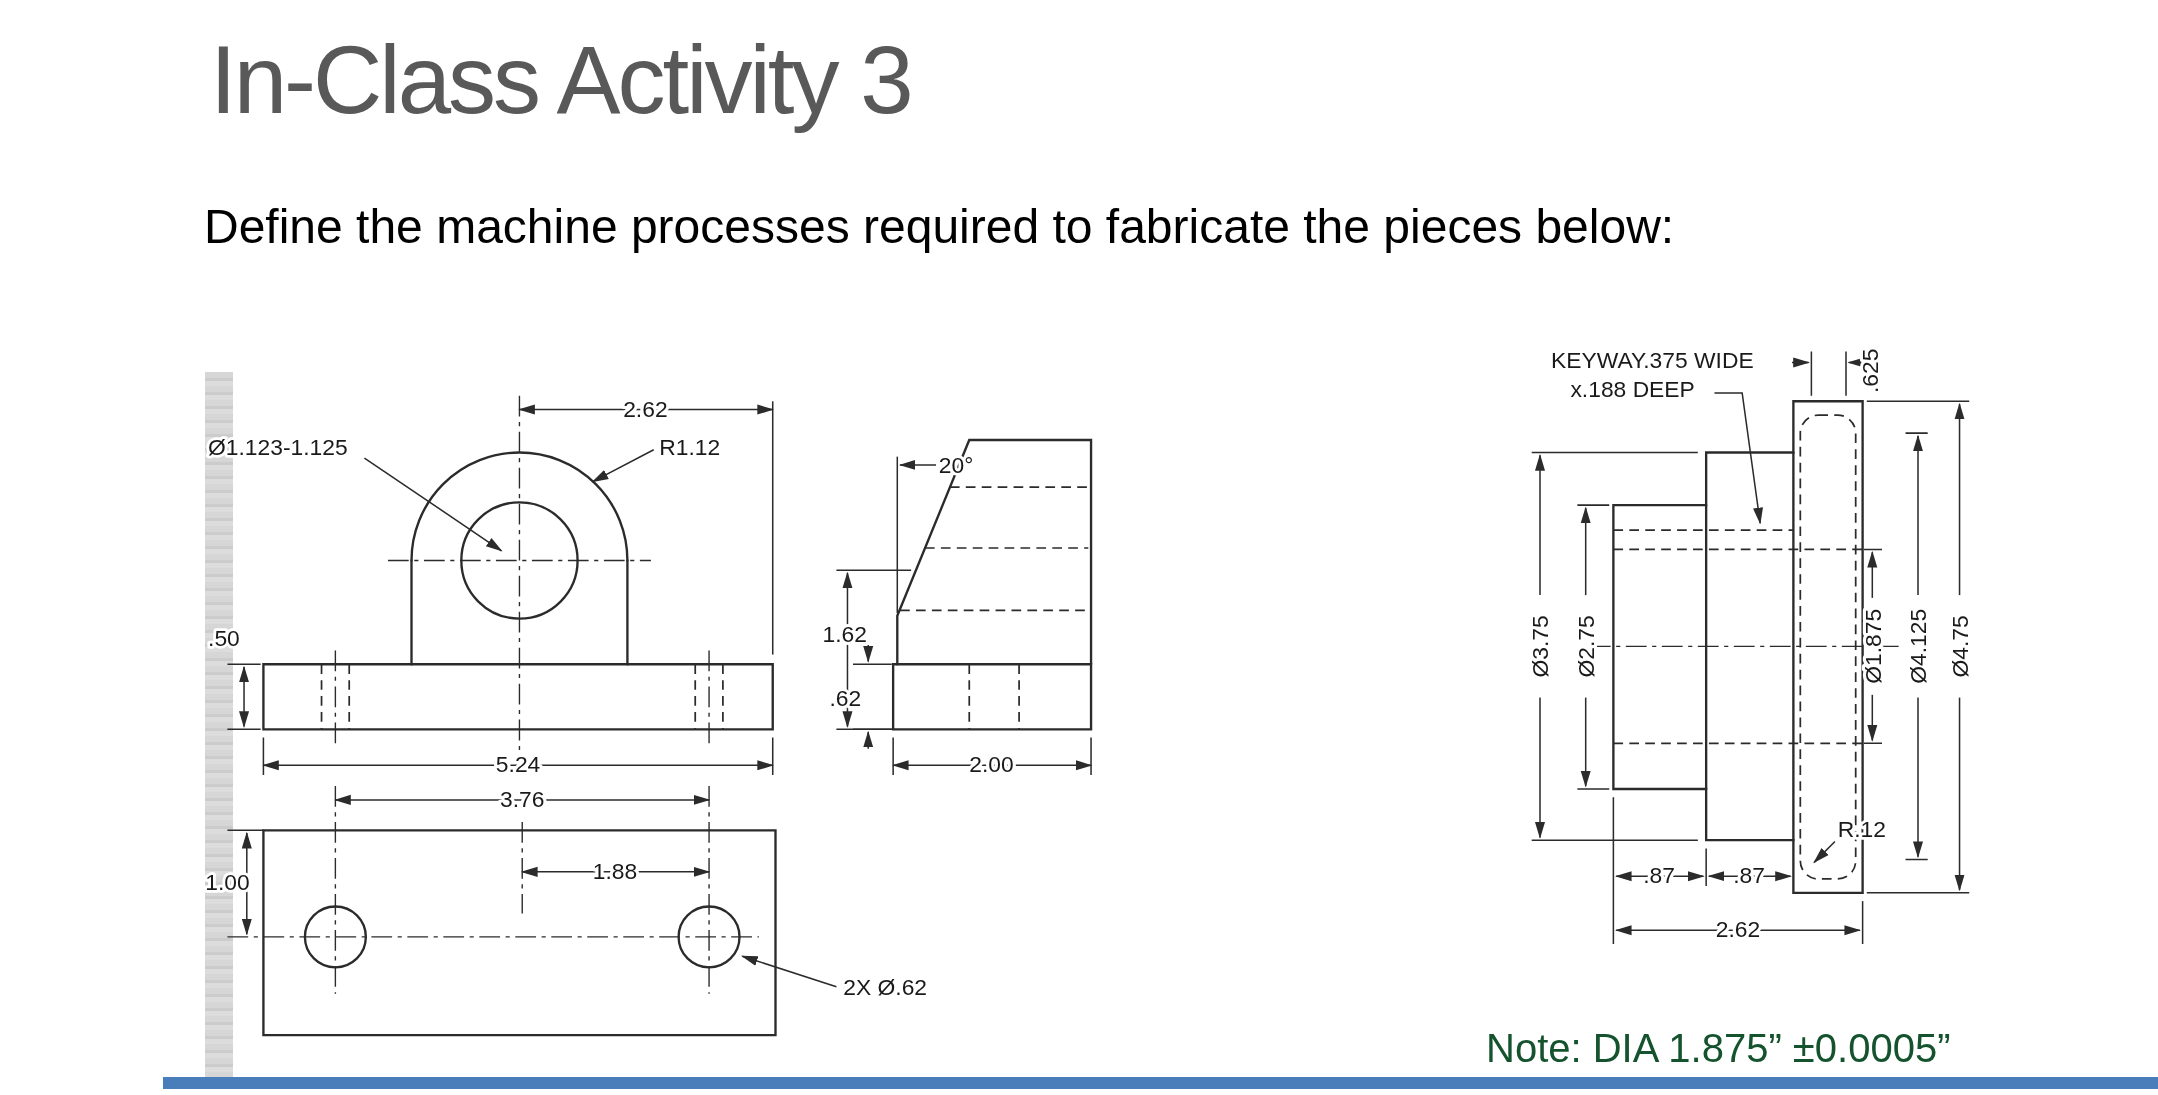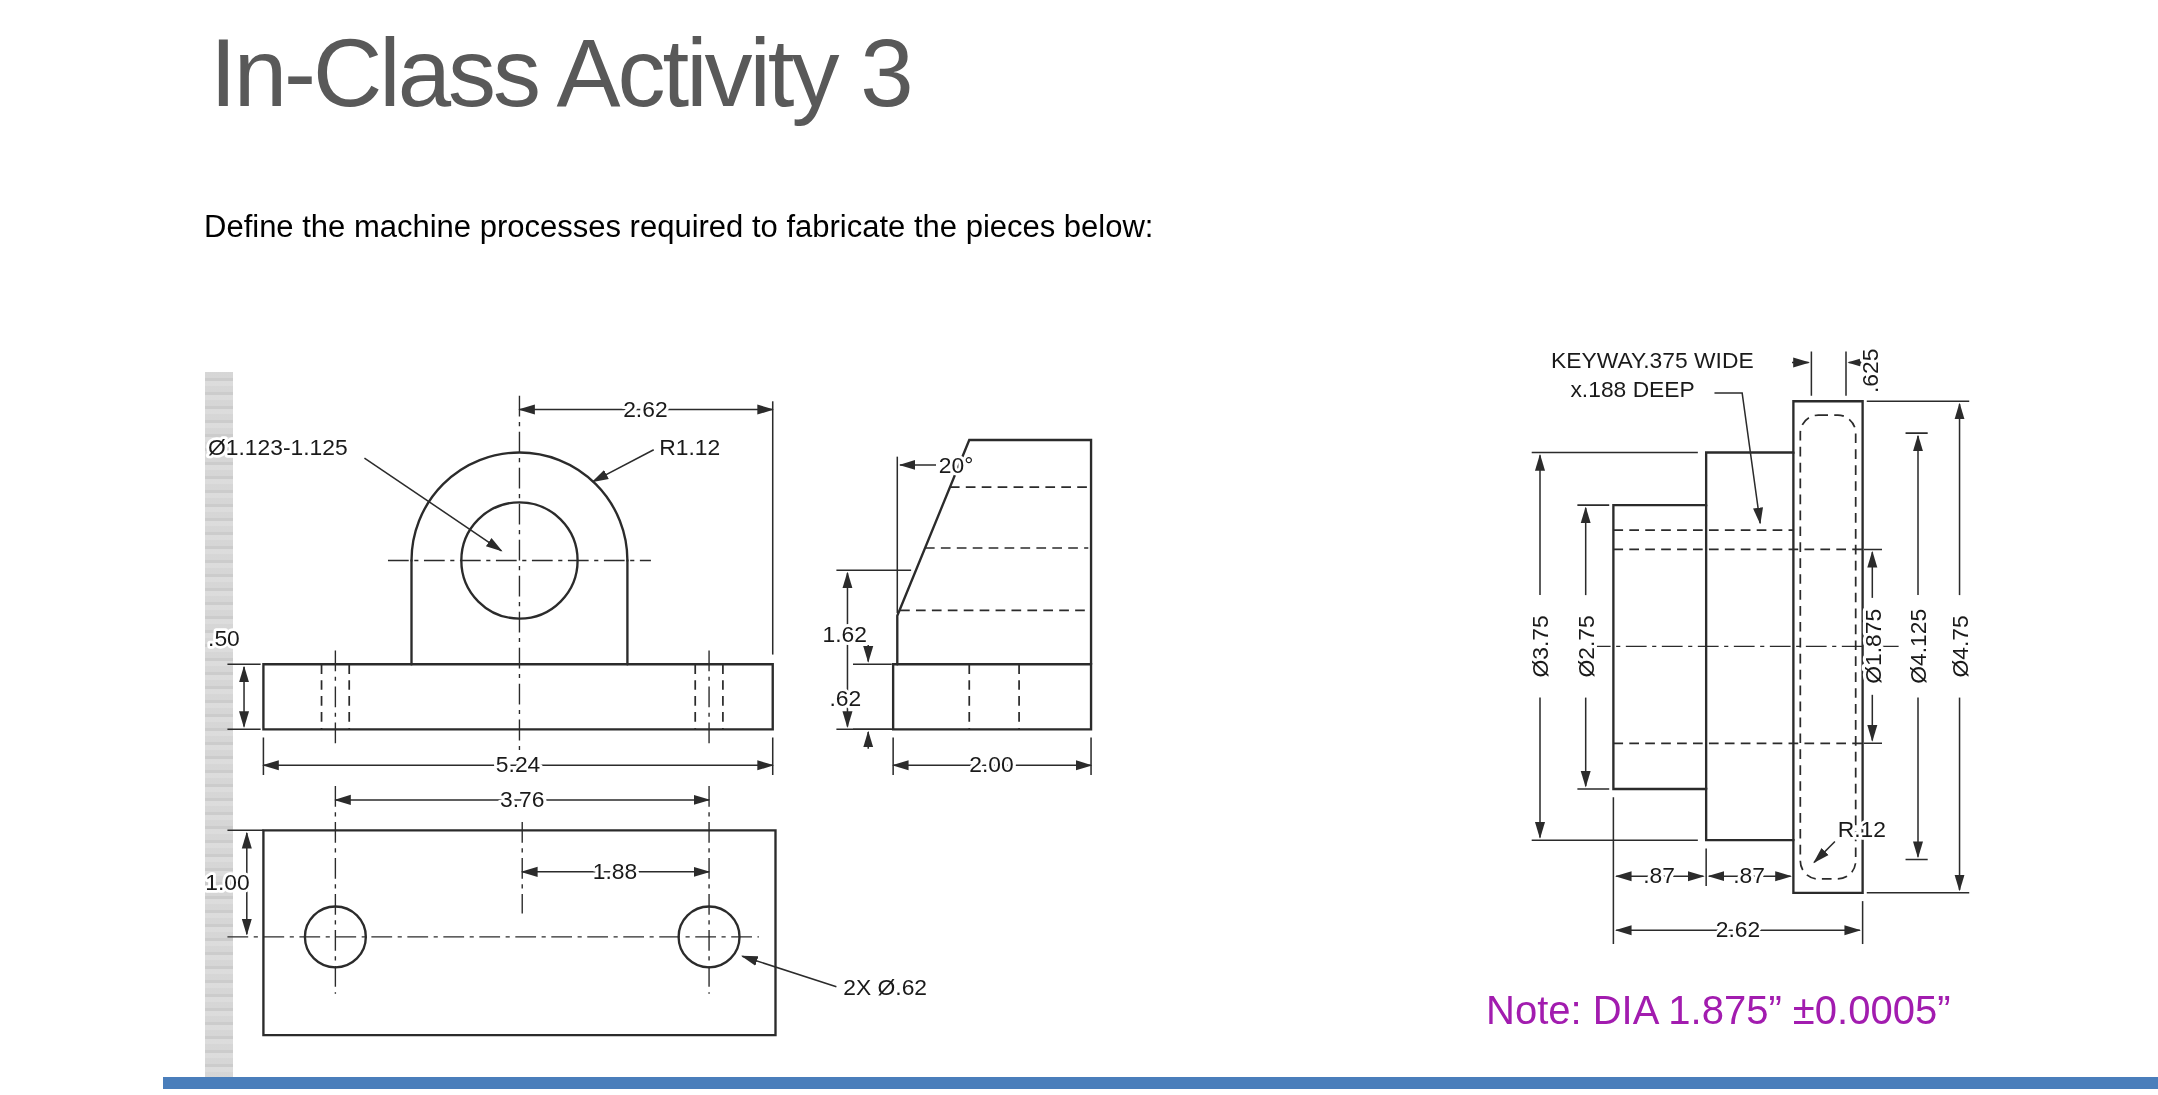--- a/index.html
+++ b/index.html
@@ -1,21 +1,21 @@
 <!DOCTYPE html>
 <html><head>
 <meta charset="utf-8">
 <style>
   html,body{margin:0;padding:0;background:#ffffff;}
   #page{position:relative;width:2158px;height:1095px;background:#ffffff;overflow:hidden;
         font-family:"Liberation Sans",sans-serif;color:#111;}
   .abs{position:absolute;}
-  #title{left:210px;top:18px;font-size:96px;font-weight:400;letter-spacing:-3px;color:#595959;}
-  #body{left:204px;top:198px;font-size:31px;line-height:57px;color:#000;}
-  #note{left:1486px;top:988px;font-size:40px;color:#a21caf;}
+  #title{left:210px;top:25px;font-size:96px;font-weight:400;letter-spacing:-3px;color:#595959;}
+  #body{left:204px;top:198px;font-size:48px;line-height:57px;color:#000;}
+  #note{left:1486px;top:1026px;font-size:40px;color:#14532d;}
   #strip{left:205px;top:372px;width:28px;height:714px;
          background:repeating-linear-gradient(180deg,#cfcfcf 0 6px,#c3c3c3 6px 9px,#d6d6d6 9px 14px);
          opacity:.85;}
   #bar{left:163px;top:1077px;height:12px;right:0;background:#4a7ebb;}
   svg{position:absolute;overflow:visible;}
   #leftsvg{left:205px;top:375px;width:950px;height:710px;}
   #rightsvg{left:1486px;top:332px;width:522px;height:637px;}
   .o{fill:none;stroke:#2b2b2b;stroke-width:1.7;stroke-linecap:round;}
   .h{fill:none;stroke:#2b2b2b;stroke-width:1.25;stroke-dasharray:7 4.5;}
   .c{fill:none;stroke:#2b2b2b;stroke-width:1;stroke-dasharray:15 4 3 4;}

